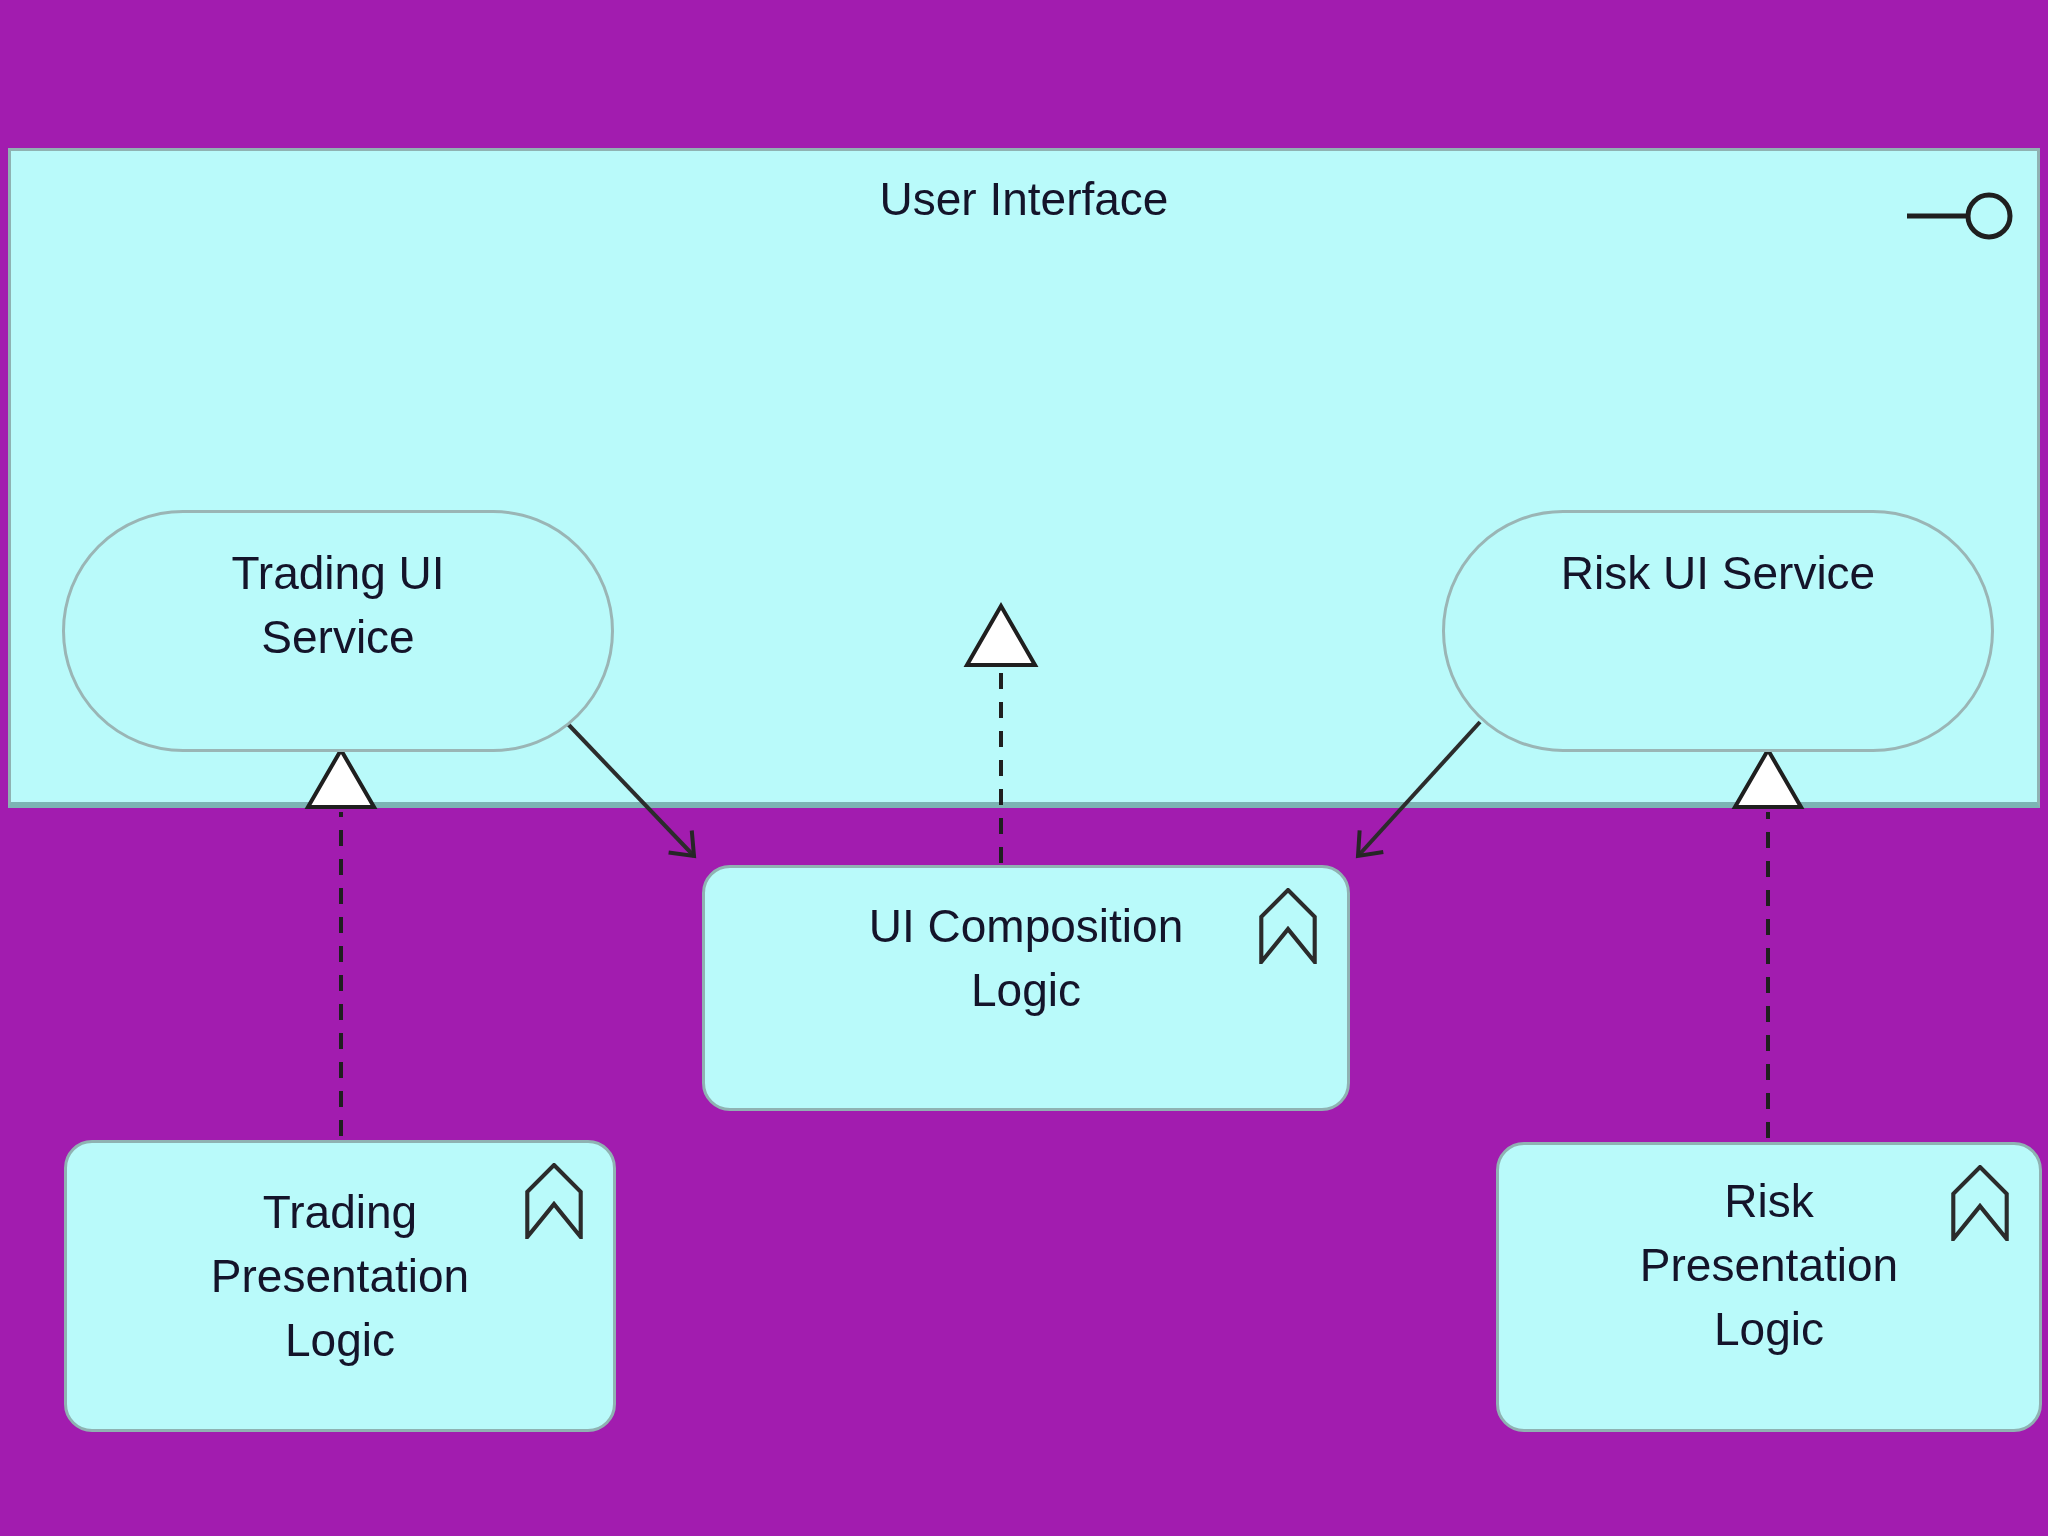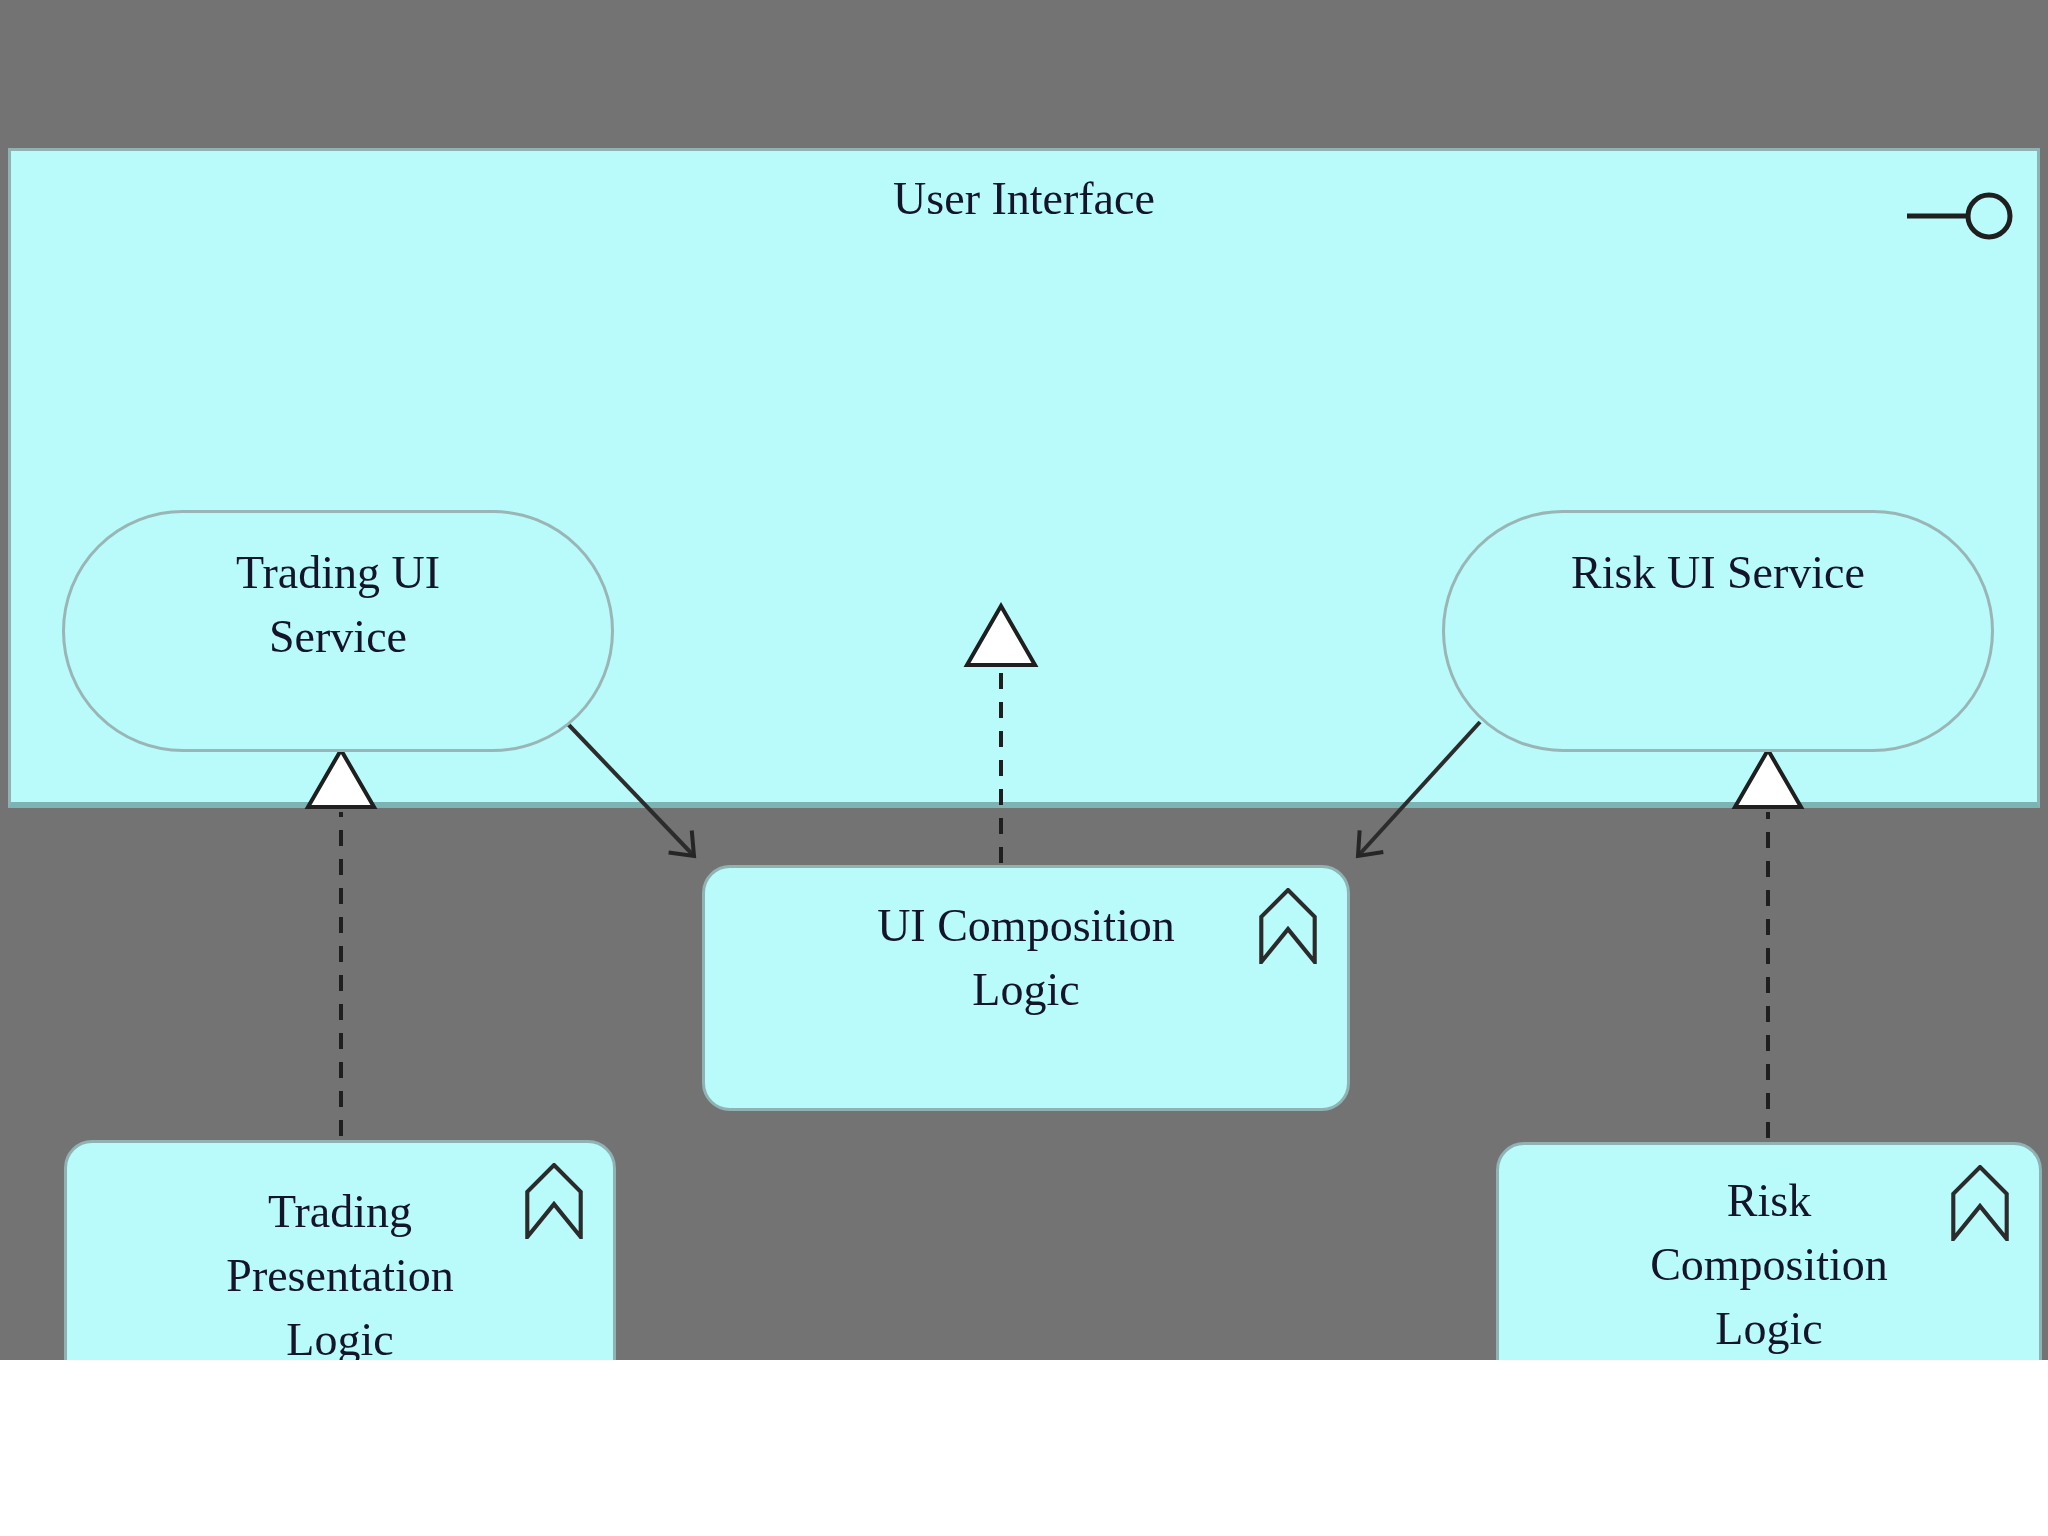--- a/index.html
+++ b/index.html
@@ -1,20 +1,20 @@
 <!DOCTYPE html>
 <html><head>
 <meta charset="utf-8">
 <style>
   html,body{margin:0;padding:0;background:#ffffff;}
   .canvas{
     position:relative;
-    width:2048px;height:1360px;
-    background:#737373;
-    font-family:Liberation Serif, serif;
+    width:2048px;height:1536px;
+    background:#a21caf;
+    font-family:Liberation Sans, sans-serif;
     overflow:hidden;
   }
   
   .node{
     position:absolute;
     background:#b9fafa;
     border:3px solid #93b4b4;
     box-sizing:border-box;
   }
   .container-box{
@@ -119,20 +119,20 @@
     <div class="node-label">Trading
 Presentation
 Logic</div>
     <svg class="corner-icon fn-icon" width="58" height="76" viewBox="0 0 56 74">
       <path d="M 28 2 L 54 28 L 54 72 L 28 40 L 2 72 L 2 28 Z" fill="none" stroke="#2b2b2b" stroke-width="4" stroke-linejoin="miter"></path>
     </svg>
   </div>
 
   <div class="node fn-box risk-pres">
     <div class="node-label">Risk
-Composition
+Presentation
 Logic</div>
     <svg class="corner-icon fn-icon" width="58" height="76" viewBox="0 0 56 74">
       <path d="M 28 2 L 54 28 L 54 72 L 28 40 L 2 72 L 2 28 Z" fill="none" stroke="#2b2b2b" stroke-width="4" stroke-linejoin="miter"></path>
     </svg>
   </div>
 
 </div>
 
 </body></html>

